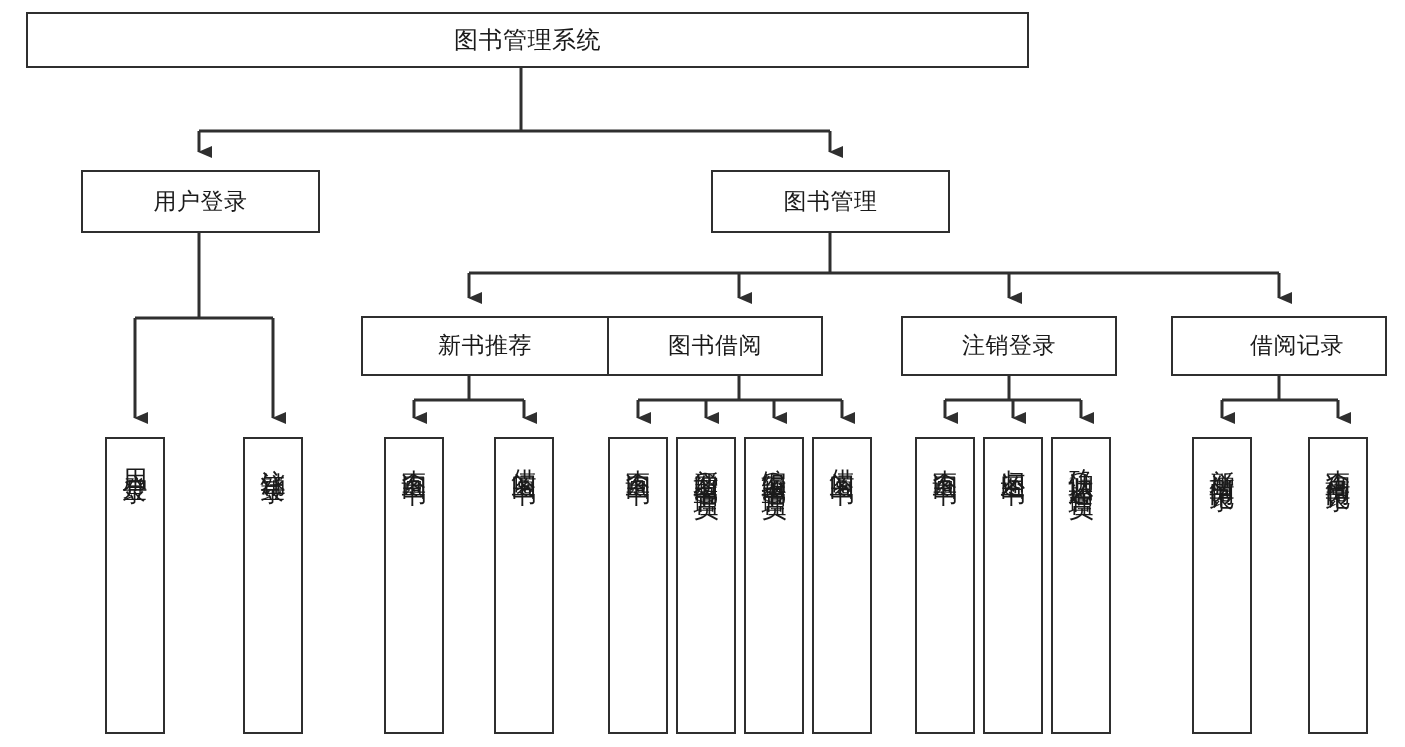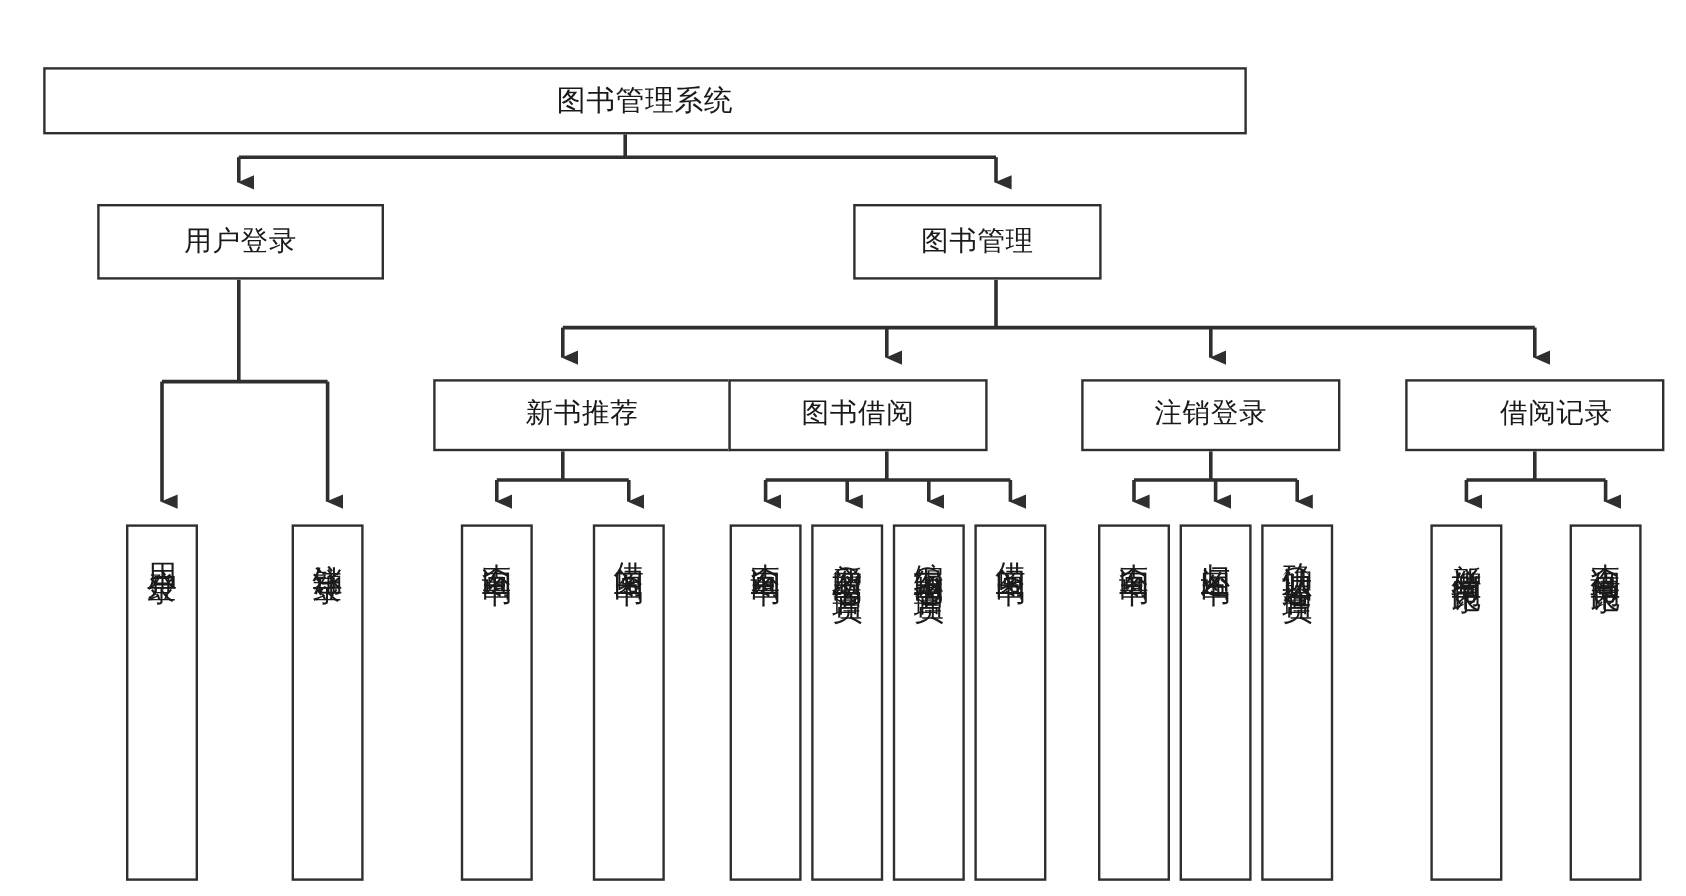--- a/index.html
+++ b/index.html
@@ -123,28 +123,28 @@
       <path d="M 1013 400 L 1013 418" marker-end="url(#arrow)"></path>
       <path d="M 1081 400 L 1081 418" marker-end="url(#arrow)"></path>
 
       <path d="M 1279 376 L 1279 400"></path>
       <path d="M 1222 400 L 1338 400"></path>
       <path d="M 1222 400 L 1222 418" marker-end="url(#arrow)"></path>
       <path d="M 1338 400 L 1338 418" marker-end="url(#arrow)"></path>
     </g>
   </svg>
 
-  <div class="node horiz root" style="left:36px; top:12px; width:1003px; height:56px;margin-top:44px;">
+  <div class="node horiz root" style="left:26px; top:12px; width:1003px; height:56px;">
     <span class="label">图书管理系统</span>
   </div>
 
   <div class="node horiz" style="left:81px; top:170px; width:239px; height:63px;">
     <span class="label">用户登录</span>
   </div>
-  <div class="node horiz" style="left:711px; top:170px; width:207px; height:63px;">
+  <div class="node horiz" style="left:711px; top:170px; width:239px; height:63px;">
     <span class="label">图书管理</span>
   </div>
 
   <div class="node horiz" style="left:361px; top:316px; width:248px; height:60px;">
     <span class="label">新书推荐</span>
   </div>
   <div class="node horiz" style="left:607px; top:316px; width:216px; height:60px;">
     <span class="label">图书借阅</span>
   </div>
   <div class="node horiz" style="left:901px; top:316px; width:216px; height:60px;">

